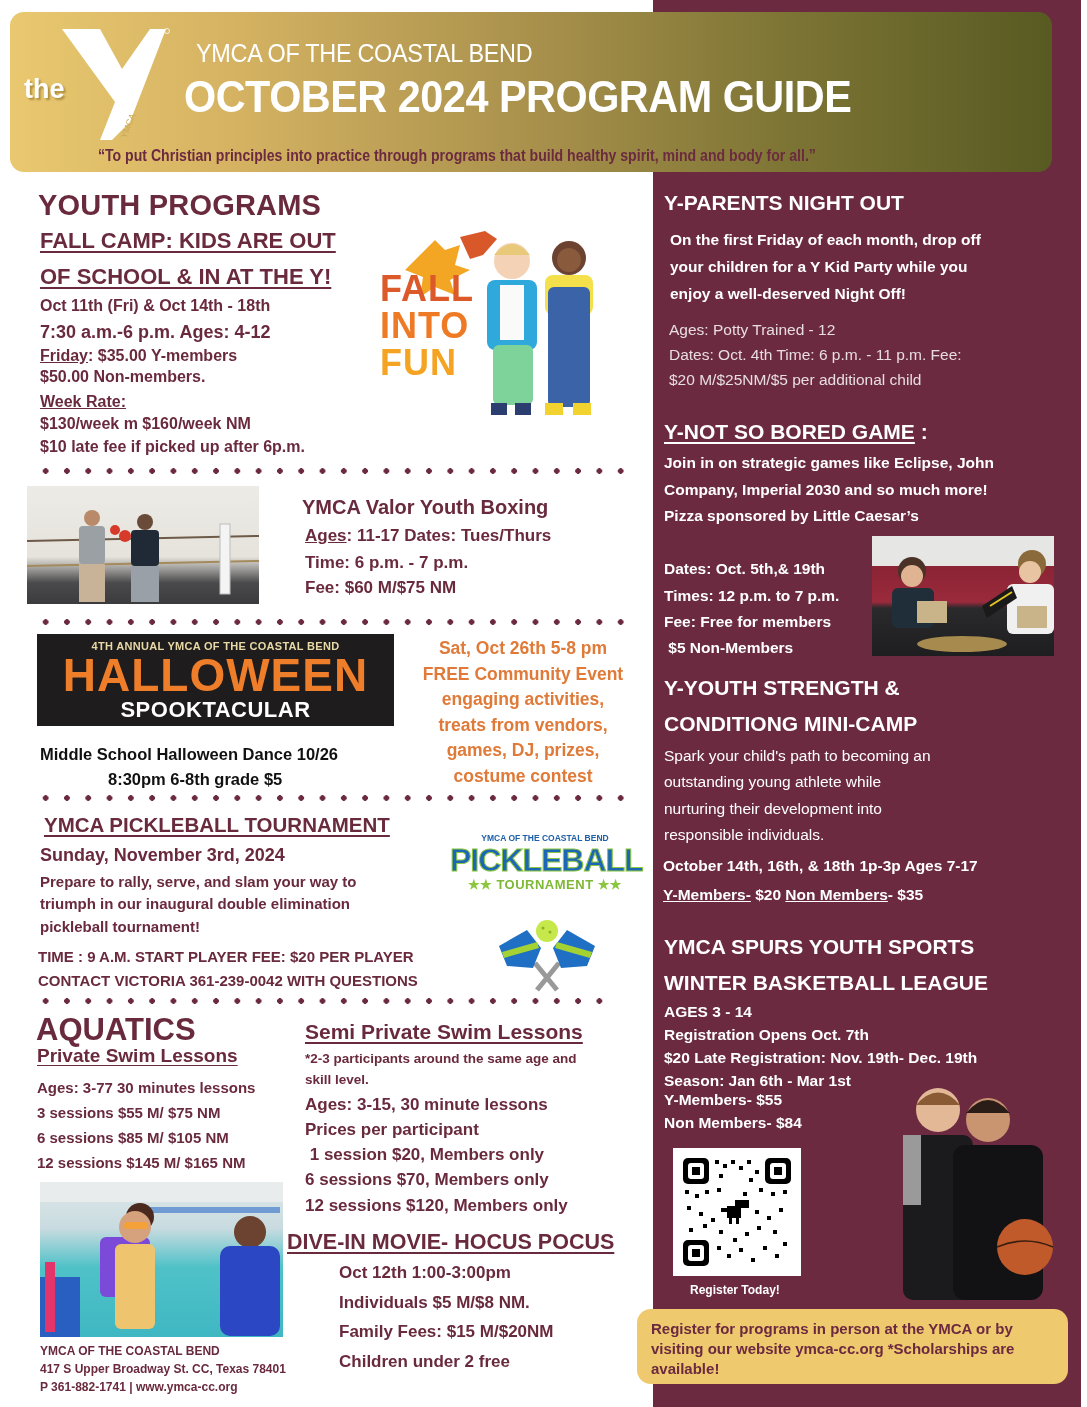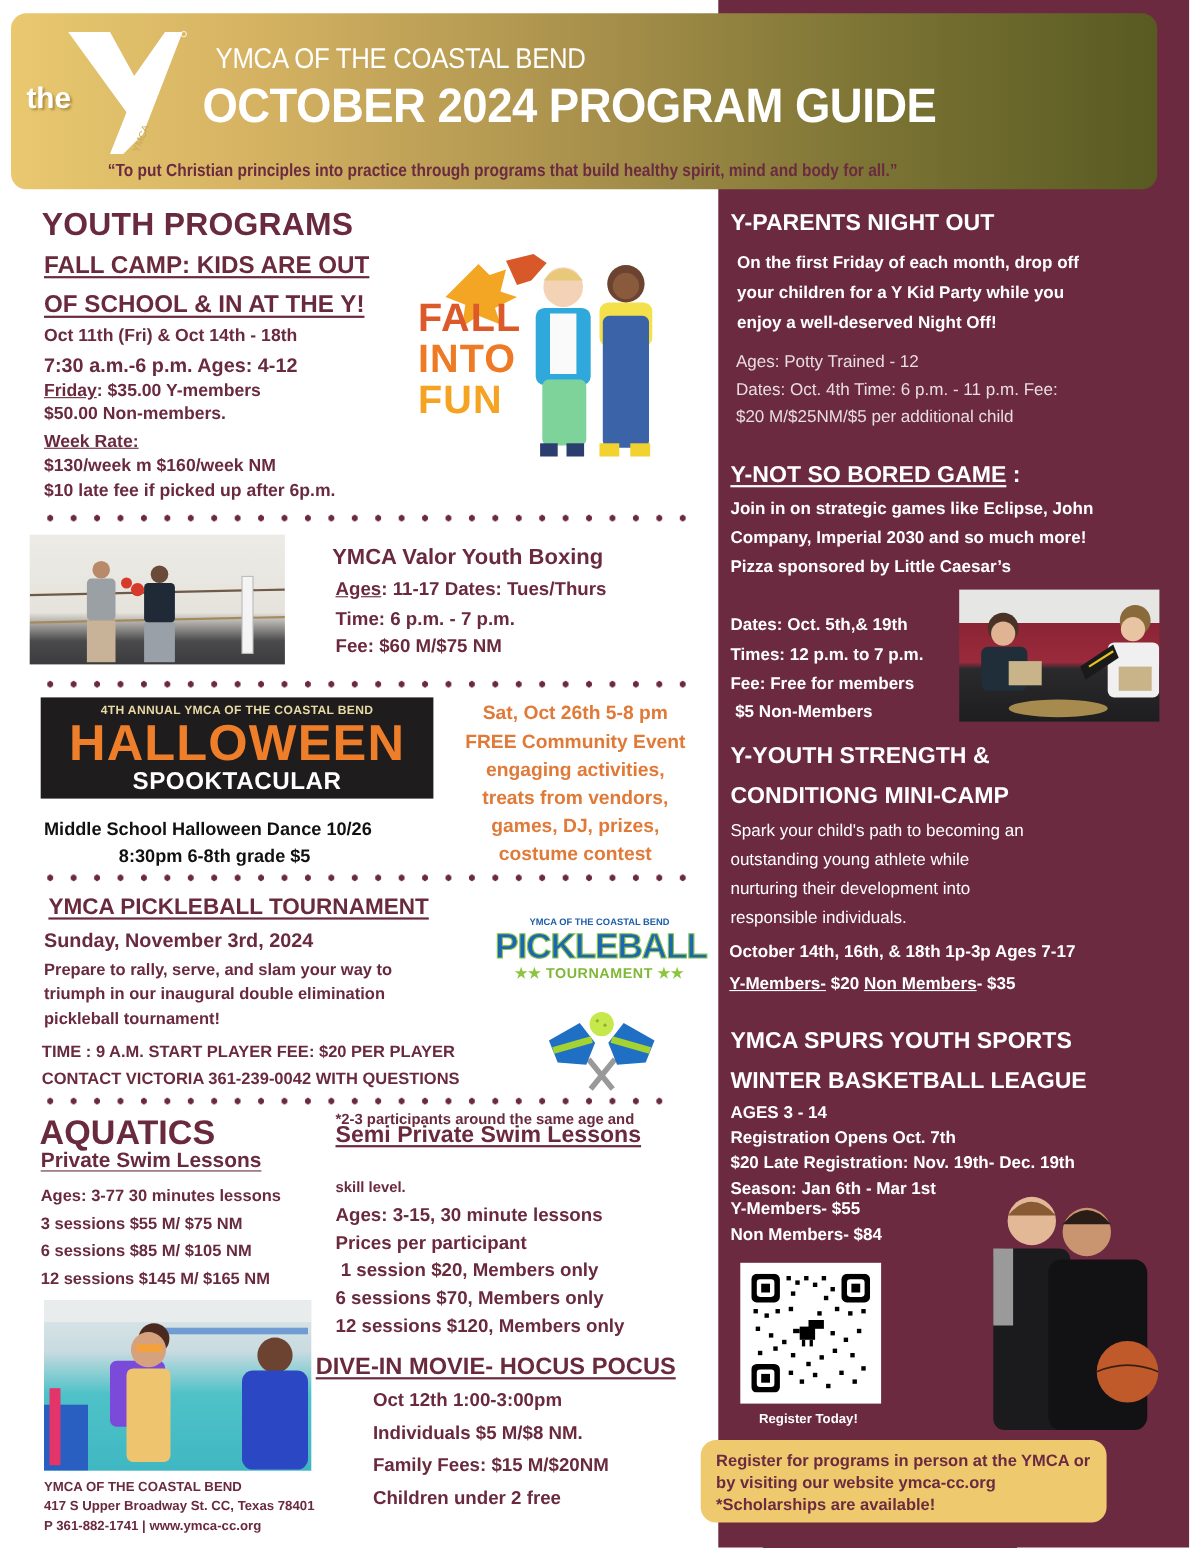--- a/index.html
+++ b/index.html
@@ -81,21 +81,21 @@
   .rc { color: #fff; font-family: "Liberation Sans", sans-serif; white-space: nowrap; }
   .rh { font-size: 21px; font-weight: bold; text-underline-offset: 3px; }
   .rt { font-size: 15.5px; font-weight: bold; }
   .rt-light { font-size: 15.5px; font-weight: normal; color: #e8dde0; }
 
   .qr {
     position: absolute; left: 673px; top: 1148px; width: 128px; height: 128px; background: #fff;
     padding: 10px;
   }
   .register-box {
-    position: absolute; left: 637px; top: 1309px; width: 369px; height: 75px; background: #efc96e;
+    position: absolute; left: 637px; top: 1309px; width: 431px; height: 75px; background: #efc96e;
     border-radius: 14px; padding: 10px 14px; color: #6b2a40; font-family: "Liberation Sans", sans-serif;
     font-size: 15px; font-weight: bold; line-height: 20px;
   }
 </style>
 </head>
 <body>
 
 <div class="maroon-panel"></div>
 
 <div class="banner"></div>
@@ -223,21 +223,21 @@
 <div class="dots" style="left:35px; top:998px; width:580px;"></div>
 
 <div class="abs lc" style="left:36px; top:1012px; font-size:31px; font-weight:bold;">AQUATICS</div>
 <div class="abs lc" style="left:37px; top:1045px; font-size:19px; font-weight:bold; text-decoration:underline; text-underline-offset:3px;">Private Swim Lessons</div>
 <div class="abs lc t15b" style="left:37px; top:1079px;">Ages: 3-77 30 minutes lessons</div>
 <div class="abs lc t15b" style="left:37px; top:1104px;">3 sessions $55 M/ $75 NM</div>
 <div class="abs lc t15b" style="left:37px; top:1129px;">6 sessions $85 M/ $105 NM</div>
 <div class="abs lc t15b" style="left:37px; top:1154px;">12 sessions $145 M/ $165 NM</div>
 
 <div class="abs lc" style="left:305px; top:1020px; font-size:21px; font-weight:bold; text-decoration:underline; text-underline-offset:3px;">Semi Private Swim Lessons</div>
-<div class="abs lc" style="left:305px; top:1010px; font-size:13.5px; font-weight:bold;">*2-3 participants around the same age and</div>
+<div class="abs lc" style="left:305px; top:1051px; font-size:13.5px; font-weight:bold;">*2-3 participants around the same age and</div>
 <div class="abs lc" style="left:305px; top:1072px; font-size:13.5px; font-weight:bold;">skill level.</div>
 <div class="abs lc t17b" style="left:305px; top:1095px;">Ages: 3-15,  30 minute lessons</div>
 <div class="abs lc t17b" style="left:305px; top:1120px;">Prices per participant</div>
 <div class="abs lc t17b" style="left:305px; top:1145px; white-space:pre;"> 1 session $20, Members only</div>
 <div class="abs lc t17b" style="left:305px; top:1170px;">6 sessions $70, Members only</div>
 <div class="abs lc t17b" style="left:305px; top:1196px;">12 sessions $120, Members only</div>
 
 <div class="photo" style="left:40px; top:1182px; width:243px; height:155px; background: linear-gradient(180deg,#dfe8e8 0%,#c8dbe0 30%,#4fc2c8 55%,#3fb7c2 100%);">
   <svg width="243" height="155" viewBox="0 0 243 155">
     <rect x="0" y="0" width="243" height="20" fill="#e8ecec"></rect>

